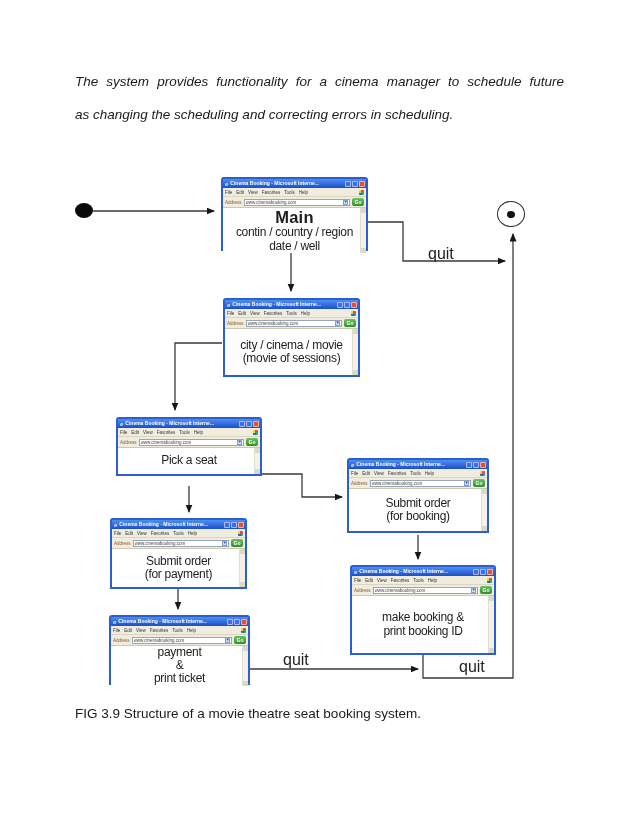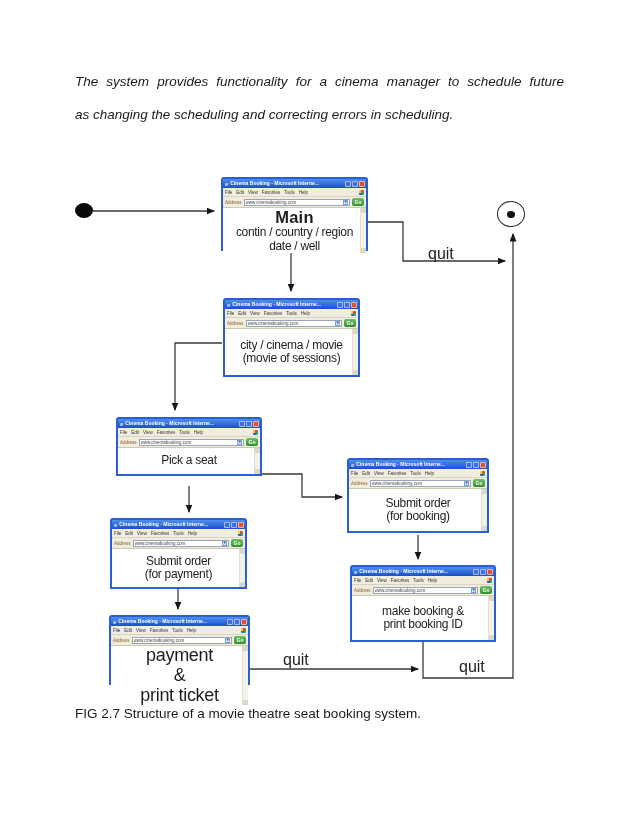--- a/index.html
+++ b/index.html
@@ -30,21 +30,21 @@
   .end-node-dot{width:8px;height:7px;border-radius:50%;background:#111;}
 
   
   .win{position:absolute;box-sizing:border-box;border:2px solid #2b5ed1;border-radius:3px 3px 0 0;
        background:#ef4444;display:flex;flex-direction:column;}
   .win-main{left:221px;top:177px;width:147px;height:74px;}
   .win-sessions{left:223px;top:298px;width:137px;height:79px;}
   .win-pick-seat{left:116px;top:417px;width:146px;height:59px;}
   .win-submit-booking{left:347px;top:458px;width:142px;height:75px;}
   .win-submit-payment{left:110px;top:518px;width:137px;height:71px;}
-  .win-make-booking{left:350px;top:565px;width:146px;height:77px;}
+  .win-make-booking{left:350px;top:565px;width:146px;height:90px;}
   .win-payment{left:109px;top:615px;width:141px;height:70px;}
 
   .win-titlebar{flex:none;height:9px;background:linear-gradient(#4e90f2,#1b4fc9);
                 display:flex;align-items:center;gap:1px;padding:0 1px 0 2px;}
   .win-ie-icon{flex:none;color:#cfe6ff;font-size:6px;line-height:6px;font-style:italic;font-weight:bold;}
   .win-title{flex:1;color:#fff;font-size:5px;line-height:9px;font-weight:bold;
              white-space:nowrap;overflow:hidden;padding-left:1px;}
   .win-btn{flex:none;width:6px;height:6px;border-radius:1px;box-sizing:border-box;
            border:1px solid rgba(255,255,255,.55);}
   .win-btn.min,.win-btn.max{background:#3e6cf0;}
@@ -69,21 +69,21 @@
 
   .win-content{flex:1;position:relative;background:#fff;display:flex;flex-direction:column;
                align-items:center;justify-content:center;text-align:center;color:#1d1d1d;}
   .win-scroll{position:absolute;right:0;top:0;bottom:0;width:5px;background:#f4f2e8;
               border-left:1px solid #e2dfd2;}
   .win-scroll::before,.win-scroll::after{content:"";position:absolute;left:0;right:0;height:5px;background:#dcd8c6;}
   .win-scroll::before{top:0;}
   .win-scroll::after{bottom:0;}
   .win-line{font-size:12px;line-height:1.12;letter-spacing:-0.3px;white-space:nowrap;}
   .win-line-bold{font-size:16.5px;font-weight:bold;letter-spacing:0.2px;}
-  .win-payment .win-line{font-size:18px;line-height:1.1;}
+  .win-payment .win-line{font-size:12px;line-height:1.1;}
 </style>
 </head>
 <body>
 
 <div id="page">
 
   <div class="para">
     <div class="para-line">The system provides functionality for a cinema manager to schedule future</div>
     <div class="para-line">as changing the scheduling and correcting errors in scheduling.</div>
   </div>
@@ -349,14 +349,14 @@
           <div class="win-line">&amp;</div>
           <div class="win-line">print ticket</div>
         </div>
   </div>
 </div>
 
   <div class="edge-label lbl-quit-top">quit</div>
   <div class="edge-label lbl-quit-bl">quit</div>
   <div class="edge-label lbl-quit-br">quit</div>
 
-  <div class="caption">FIG 2.7 Structure of a movie theatre seat booking system.</div>
+  <div class="caption">FIG 3.9 Structure of a movie theatre seat booking system.</div>
 </div>
 
 </body></html>

